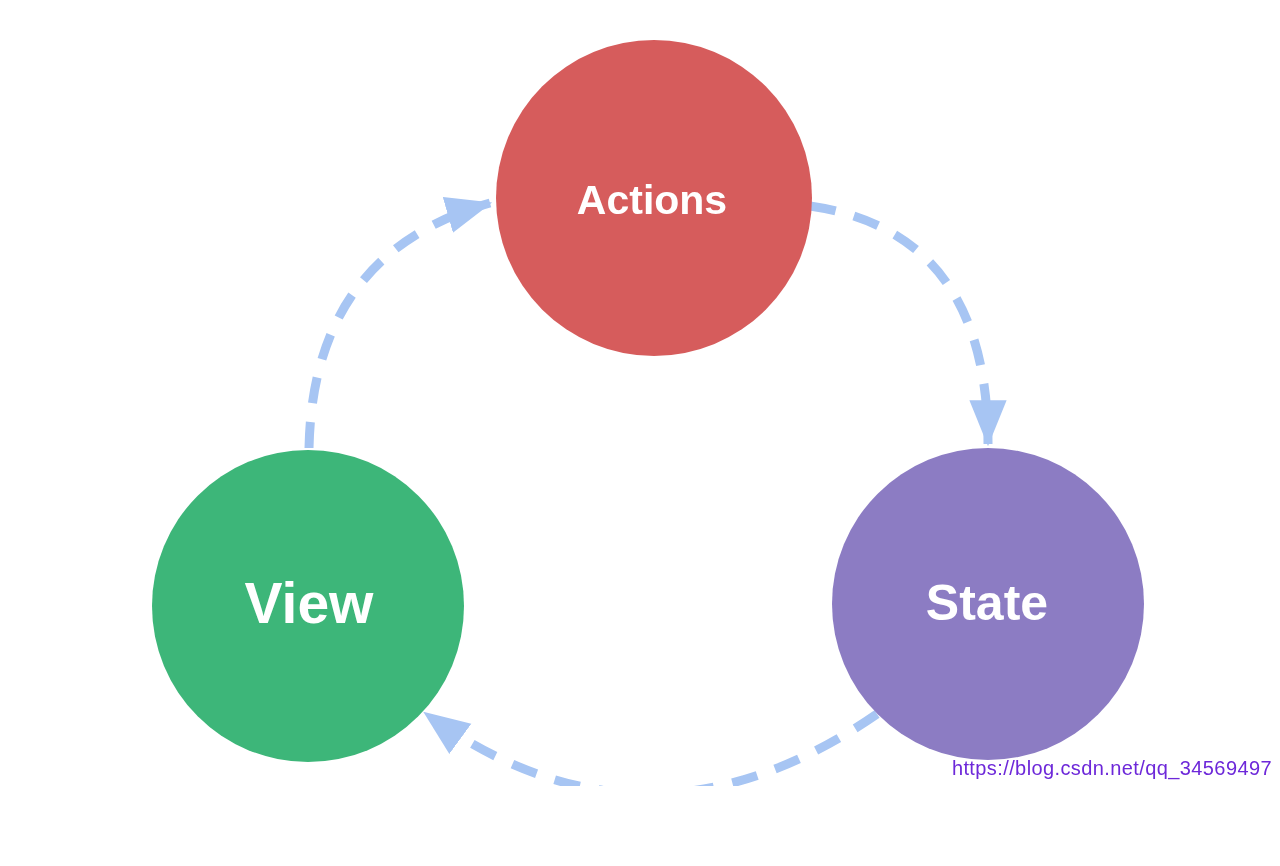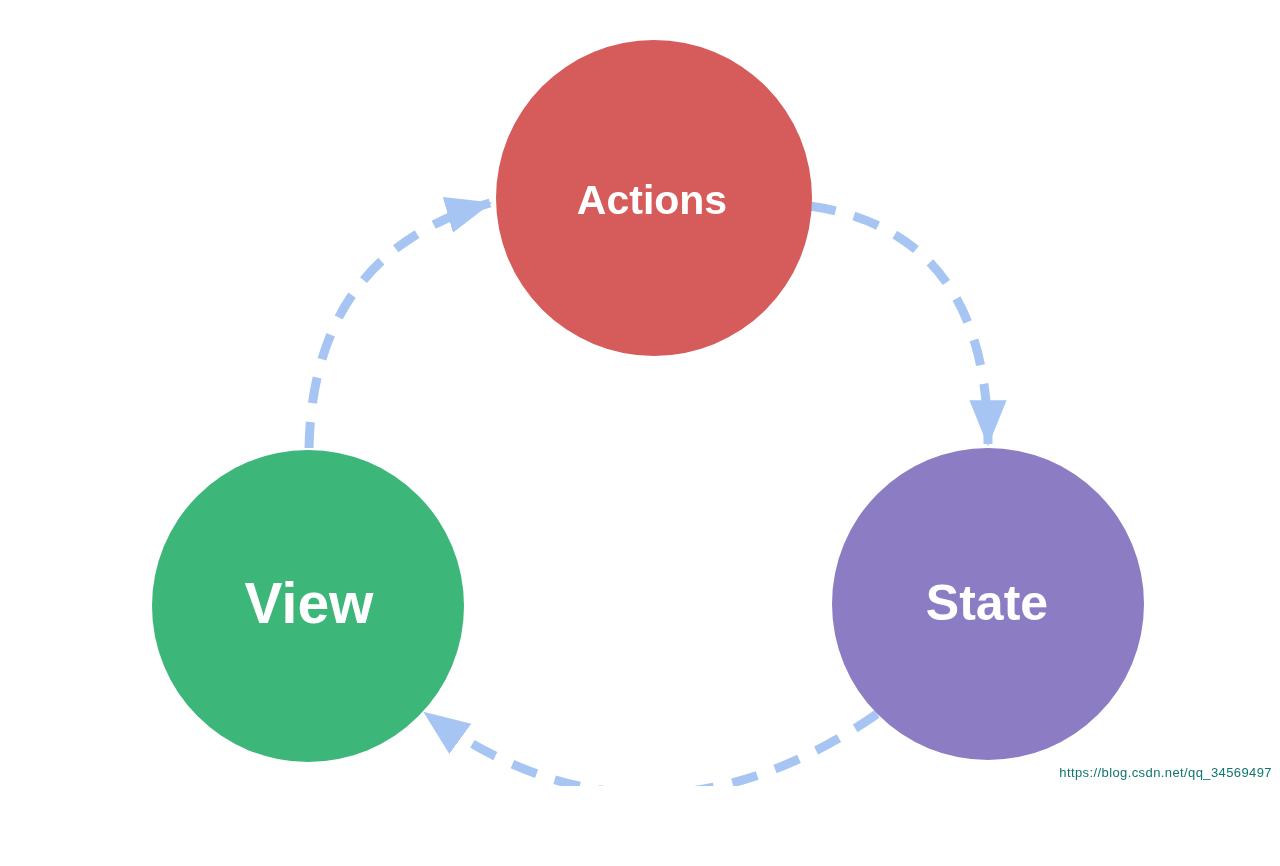--- a/index.html
+++ b/index.html
@@ -28,23 +28,23 @@
     text-anchor: middle;
     dominant-baseline: central;
   }
   .lbl-actions { font-size: 41px; }
   .lbl-state   { font-size: 50px; }
   .lbl-view    { font-size: 57px; }
   .watermark {
     position: absolute;
     right: 8px;
     bottom: 6px;
-    font-size: 13px;
+    font-size: 20px;
     letter-spacing: 0.4px;
-    color: #0f766e;
+    color: #6d28d9;
     user-select: none;
     text-align: right;
   }
 </style>
 </head>
 <body>
 
 <div class="canvas">
   <svg width="1280" height="866" viewBox="0 0 1280 866">
     <defs>

